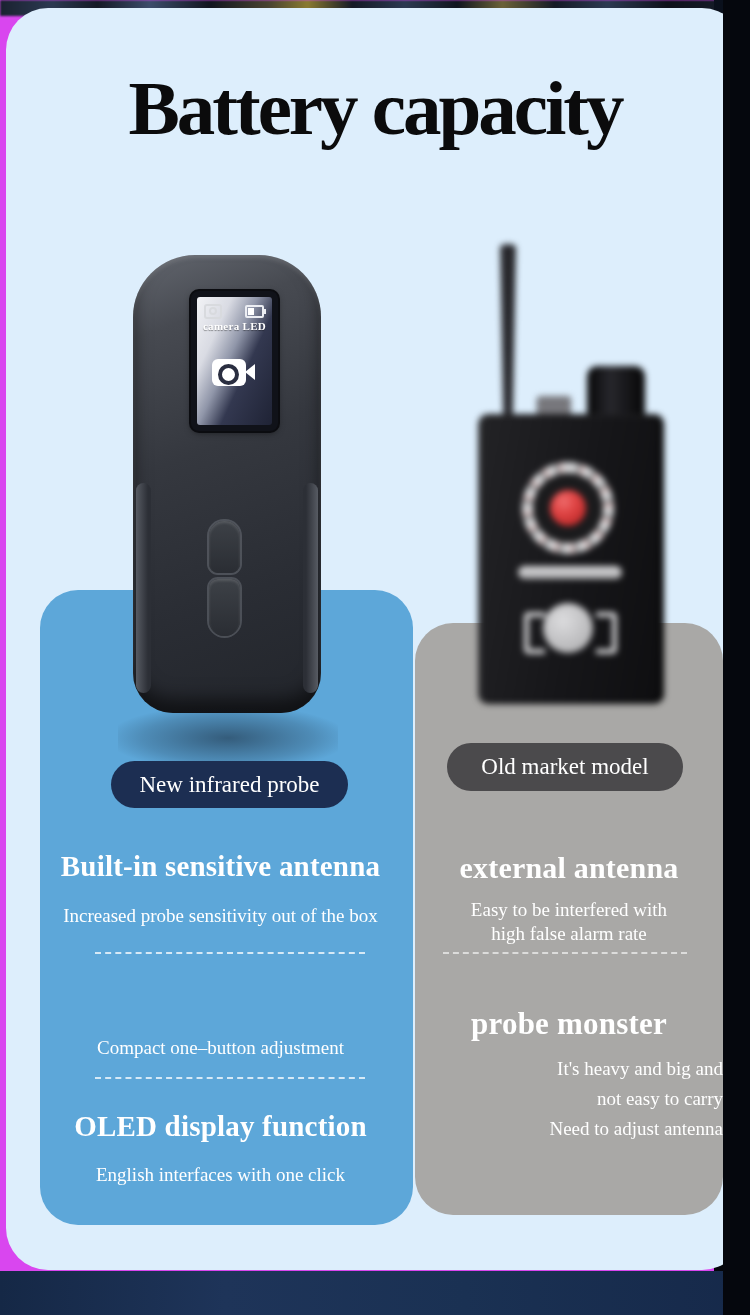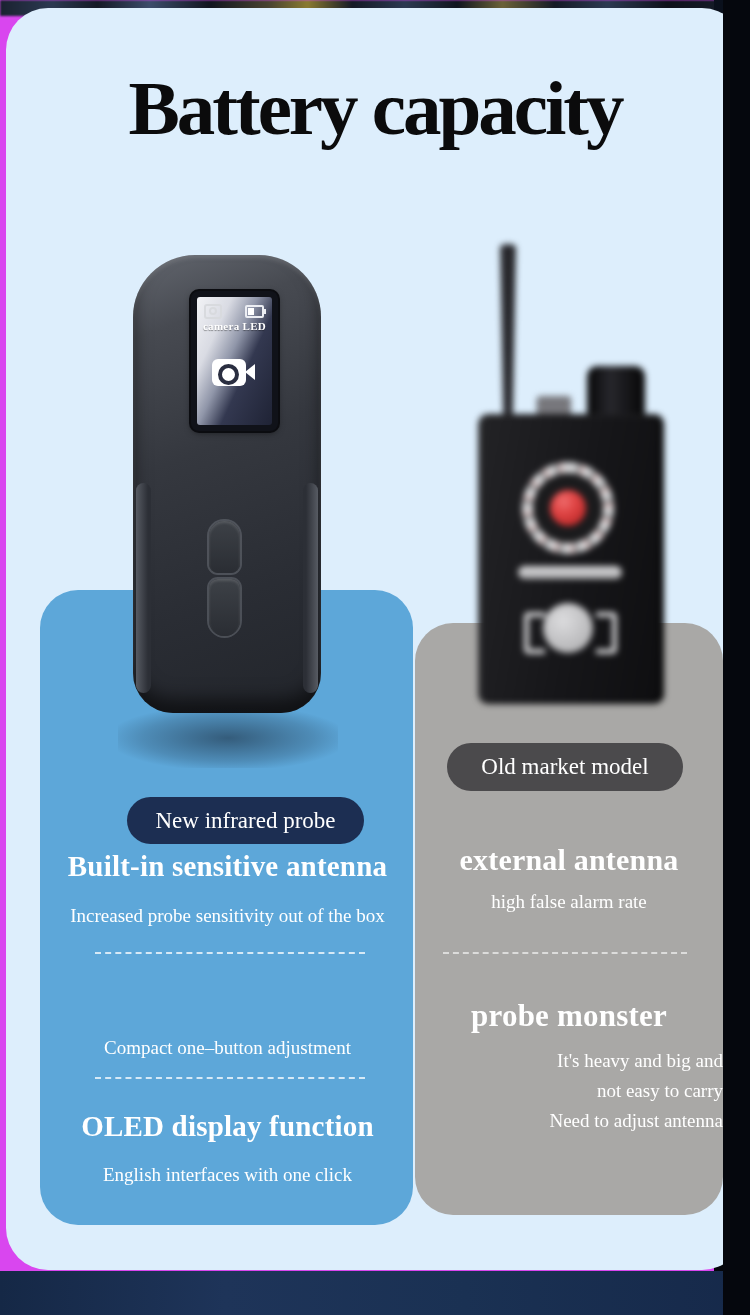--- a/index.html
+++ b/index.html
@@ -82,29 +82,29 @@
     background:linear-gradient(180deg,#d8d8da,#ababad);}
   .silver-btn{position:absolute;left:65px;top:189px;width:50px;height:50px;border-radius:50%;
     background:radial-gradient(circle at 40% 35%,#dcdcde,#bcbcbe 60%,#a5a5a7);}
   .bracket{position:absolute;top:198px;width:16px;height:32px;border:5px solid #cfcfd1;}
   .bracket-l{left:46px;border-right:none;border-radius:5px 0 0 5px;}
   .bracket-r{left:118px;border-left:none;border-radius:0 5px 5px 0;}
 
   
   .pill{position:absolute;display:flex;align-items:center;justify-content:center;
     color:#fff;font-size:23px;border-radius:25px;}
-  .pill-new{left:121px;top:753px;width:237px;height:47px;background:#1c2e52;margin-top:36px;}
+  .pill-new{left:105px;top:753px;width:237px;height:47px;background:#1c2e52;}
   .pill-old{left:441px;top:735px;width:236px;height:48px;background:#4b4a4c;}
 
   
   .tblock{position:absolute;text-align:center;color:#fff;}
   .heading{font-weight:700;font-size:29px;letter-spacing:.2px;}
   .bodytxt{font-weight:400;font-size:19px;line-height:24px;}
-  .col-l{left:35px;width:373px;}
-  .col-r{left:409px;width:308px;}
+  .col-l{left:28px;width:373px;}
+  .col-r{left:409px;width:308px;margin-top:8px;}
   .dashes{position:absolute;height:0;border-top:2px dashed rgba(255,255,255,.75);}
   .dash-l1{left:89px;top:944px;width:270px;}
   .dash-l2{left:89px;top:1069px;width:270px;}
   .dash-r1{left:437px;top:944px;width:244px;border-top-color:rgba(255,255,255,.6);}
 
   .footer-bar{position:absolute;left:0;top:1271px;width:750px;height:44px;
     background:linear-gradient(90deg,#152846 0%,#1e3459 30%,#1a3153 62%,#16294a 100%);}
 </style>
 </head>
 <body>
@@ -168,20 +168,21 @@
     <div class="dashes dash-l1"></div>
     <div class="tblock col-l bodytxt" style="top:1028px;">Compact one–button adjustment</div>
     <div class="dashes dash-l2"></div>
     <div class="tblock col-l heading" style="top:1102px;">OLED display function</div>
     <div class="tblock col-l bodytxt" style="top:1155px;">
       <div>English interfaces with one click</div>
     </div>
 
     <div class="tblock col-r heading" style="top:835px;font-size:30px;">external antenna</div>
     <div class="tblock col-r bodytxt" style="top:882px;">
+      <div>Easy to be interfered with</div>
       <div>high false alarm rate</div>
     </div>
     <div class="dashes dash-r1"></div>
     <div class="tblock col-r heading" style="top:990px;font-size:31px;">probe monster</div>
     <div class="tblock col-r bodytxt" style="top:1038px;line-height:30px;text-align:right;">
       <div>It's heavy and big and</div>
       <div>not easy to carry</div>
       <div>Need to adjust antenna</div>
     </div>
   </div>

